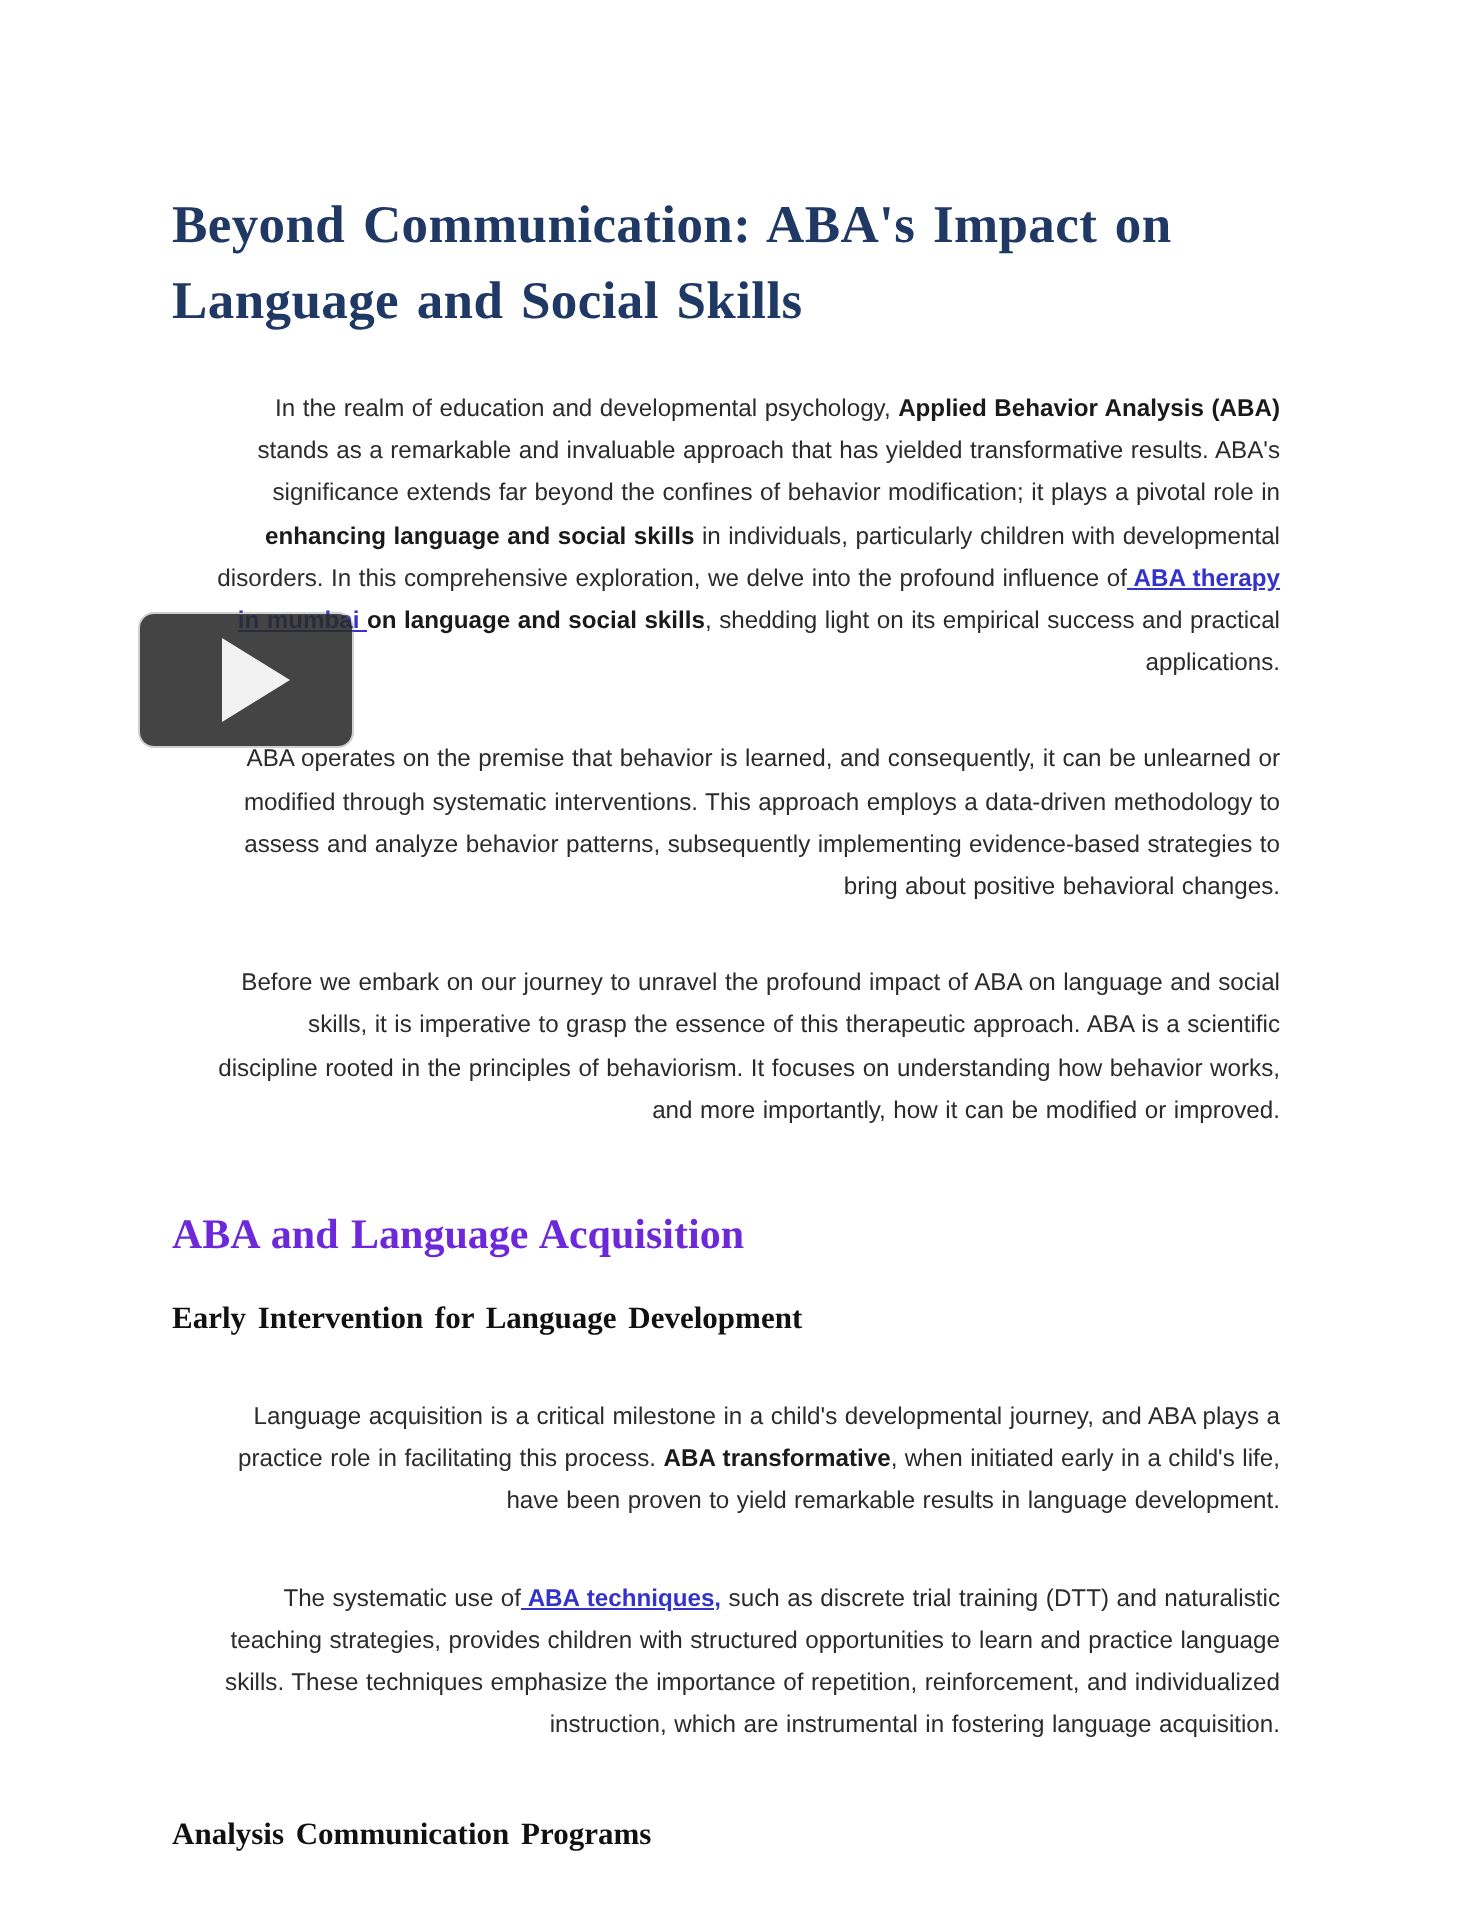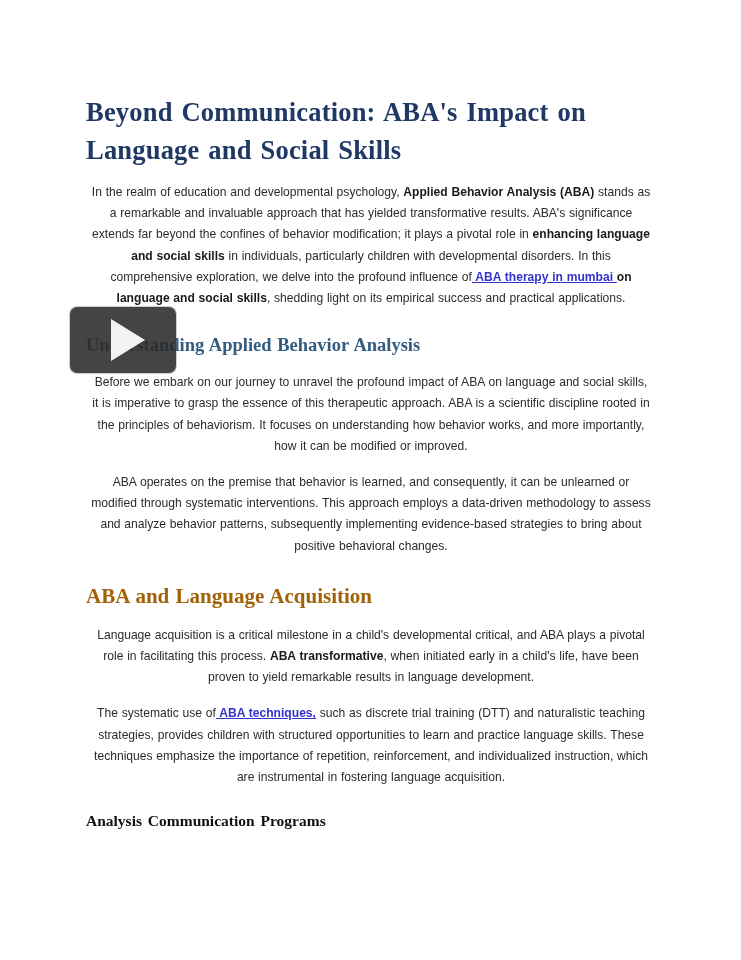--- a/index.html
+++ b/index.html
@@ -42,21 +42,21 @@
     color: #335C81;
     margin: 0;
     padding-top: 20px;
     word-spacing: 1px;
   }
   h2.section-head-black {
     font-family: "Liberation Serif", serif;
     font-size: 21px;
     line-height: 27px;
     font-weight: bold;
-    color: #a16207;
+    color: #6d28d9;
     margin: 0;
     padding-top: 22px;
     word-spacing: 1px;
   }
   h3.sub-head {
     font-family: "Liberation Serif", serif;
     font-size: 15.5px;
     line-height: 22px;
     font-weight: bold;
     color: #111111;
@@ -64,23 +64,23 @@
     padding-top: 18px;
     word-spacing: 2px;
   }
 
   
   p.body {
     font-family: "Liberation Sans", sans-serif;
     font-size: 12.1px;
     line-height: 21.2px;
     color: #2b2b2b;
-    margin: 4px;
+    margin: 16px;
     padding-top: 9px;
-    text-align: center;
+    text-align: right;
     word-spacing: 0.4px;
   }
   p.body.tight { padding-top: 11px; }
 
   b, strong { font-weight: bold; color: #1a1a1a; }
 
   a.doclink {
     color: #3333CC;
     text-decoration: underline;
     font-weight: bold;
@@ -116,30 +116,30 @@
 <body>
 
 <div class="page">
 
   <div class="content">
 
     <h1 class="doc-title">Beyond Communication: ABA's Impact on Language and Social Skills</h1>
 
     <p class="body"><span>In the realm of education and developmental psychology, </span><b>Applied Behavior Analysis (ABA)</b><span> stands as a remarkable and invaluable approach that has yielded transformative results. ABA's significance extends far beyond the confines of behavior modification; it plays a pivotal role in </span><b>enhancing language and social skills</b><span> in individuals, particularly children with developmental disorders. In this comprehensive exploration, we delve into the profound influence of</span><a class="doclink"> ABA therapy in mumbai </a><b>on language and social skills</b><span>, shedding light on its empirical success and practical applications.</span></p>
 
-    <h2 class="section-head-blue">Understanding Applied Behavior Analysis</h2>
+
+    <p class="body tight">ABA operates on the premise that behavior is learned, and consequently, it can be unlearned or modified through systematic interventions. This approach employs a data-driven methodology to assess and analyze behavior patterns, subsequently implementing evidence-based strategies to bring about positive behavioral changes.</p>
 
     <p class="body tight">Before we embark on our journey to unravel the profound impact of ABA on language and social skills, it is imperative to grasp the essence of this therapeutic approach. ABA is a scientific discipline rooted in the principles of behaviorism. It focuses on understanding how behavior works, and more importantly, how it can be modified or improved.</p>
 
-    <p class="body tight">ABA operates on the premise that behavior is learned, and consequently, it can be unlearned or modified through systematic interventions. This approach employs a data-driven methodology to assess and analyze behavior patterns, subsequently implementing evidence-based strategies to bring about positive behavioral changes.</p>
-
     <h2 class="section-head-black">ABA and Language Acquisition</h2>
 
+    <h3 class="sub-head">Early Intervention for Language Development</h3>
 
-    <p class="body tight"><span>Language acquisition is a critical milestone in a child's developmental critical, and ABA plays a pivotal role in facilitating this process. </span><b>ABA transformative</b><span>, when initiated early in a child's life, have been proven to yield remarkable results in language development.</span></p>
+    <p class="body tight"><span>Language acquisition is a critical milestone in a child's developmental journey, and ABA plays a practice role in facilitating this process. </span><b>ABA transformative</b><span>, when initiated early in a child's life, have been proven to yield remarkable results in language development.</span></p>
 
     <p class="body tight"><span>The systematic use of</span><a class="doclink"> ABA techniques,</a><span> such as discrete trial training (DTT) and naturalistic teaching strategies, provides children with structured opportunities to learn and practice language skills. These techniques emphasize the importance of repetition, reinforcement, and individualized instruction, which are instrumental in fostering language acquisition.</span></p>
 
     <h3 class="sub-head">Analysis Communication Programs</h3>
 
 
   </div>
 
   <div class="video-overlay">
     <div class="play-triangle"></div>

